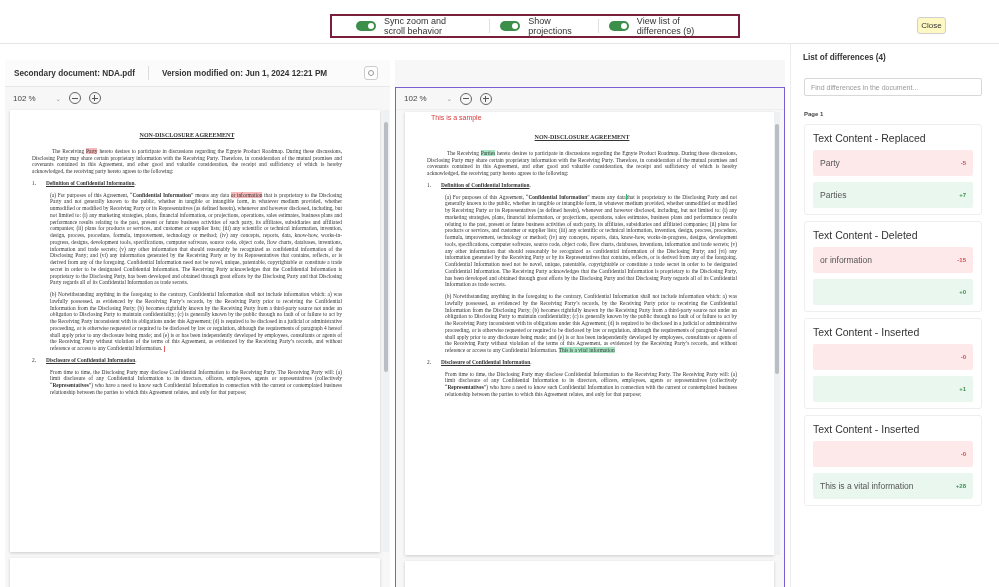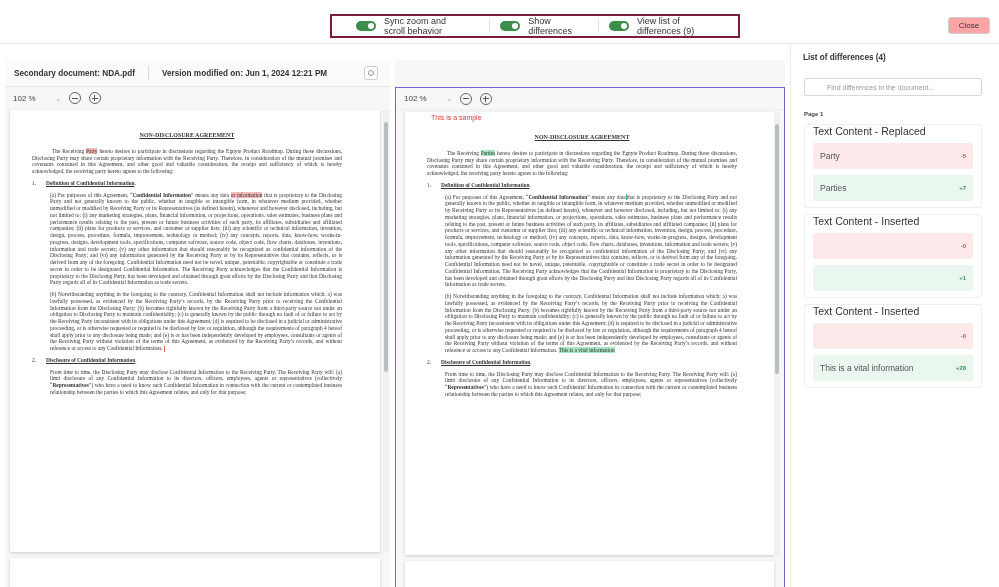--- a/index.html
+++ b/index.html
@@ -8,21 +8,21 @@
 
   
   .topbar { position: absolute; left: 0; top: 0; width: 999px; height: 44px; background: #fff; border-bottom: 1px solid #e6e6e6; }
   .app-title { position: absolute; left: 16px; top: 15px; font-size: 14.5px; color: #333; display: flex; align-items: center; gap: 5px; cursor: pointer; }
   .app-title .chev { font-size: 10px; color: #555; margin-left: 3px; transform: translateY(-1px); }
   .toggle-group { position: absolute; left: 330px; top: 14px; width: 410px; height: 24px; border: 2px solid #7a1f3a; display: flex; align-items: center; padding-left: 24px; }
   .toggle-item { display: flex; align-items: center; gap: 8px; font-size: 9px; color: #333; padding-right: 26px; margin-right: 10px; border-right: 1px solid #e0e0e0; height: 14px; cursor: pointer; }
   .toggle-item:last-child { border-right: none; }
   .switch { width: 20px; height: 10px; border-radius: 6px; background: #3c8f4a; position: relative; flex: none; }
   .switch::after { content: ""; position: absolute; right: 2px; top: 2px; width: 6px; height: 6px; border-radius: 50%; background: #fff; }
-  .close-btn { position: absolute; left: 948px; top: 17px; width: 42px; height: 17px; border: 1px solid #cfcfcf; border-radius: 3px; background: #fca5a5; font-size: 8px; color: #333; font-family: "Liberation Sans", sans-serif; display: flex; align-items: center; justify-content: center; cursor: pointer; }
+  .close-btn { position: absolute; left: 917px; top: 17px; width: 29px; height: 17px; border: 1px solid #cfcfcf; border-radius: 3px; background: #fef9c3; font-size: 8px; color: #333; font-family: "Liberation Sans", sans-serif; display: flex; align-items: center; justify-content: center; cursor: pointer; }
 
   
   .pane { position: absolute; top: 60px; height: 543px; background: #f7f7f8; }
   .pane-left { left: 5px; width: 385px; }
   .pane-right { left: 395px; width: 390px; }
   .pane-header { height: 27px; display: flex; align-items: center; padding-left: 9px; font-size: 8.2px; font-weight: bold; color: #333; border-bottom: 1px solid #e8e8e8; background: #fbfbfb; }
   .pane-header .sep { width: 1px; height: 14px; background: #ddd; margin: 0 13px; }
   .pin-btn { position: absolute; right: 12px; top: 6px; width: 14px; height: 14px; border: 1px solid #ccc; border-radius: 3px; background: #fff; display: flex; align-items: center; justify-content: center; cursor: pointer; }
   .pin-btn::after { content: ""; width: 4px; height: 4px; border-radius: 50%; border: 1px solid #999; }
   .zoombar { height: 22px; display: flex; align-items: center; padding-left: 8px; gap: 8px; font-size: 8px; color: #444; }
@@ -60,25 +60,25 @@
   .doc .hl-red { background: #f7b9b9; }
   .doc .hl-green { background: #a8e6c4; }
   .doc .caret-red { display: inline-block; width: 1px; height: 6px; background: #e26060; vertical-align: middle; }
   .doc .caret-green { display: inline-block; width: 1px; height: 6px; background: #3cb371; vertical-align: middle; }
   .pane-left .doc { position: absolute; left: 22px; top: 22px; width: 310px; }
   .pane-right .doc { position: absolute; left: 22px; top: 22px; width: 310px; }
 
   
   .diff-panel { position: absolute; left: 790px; top: 44px; width: 229px; height: 543px; background: #fff; border-left: 1px solid #ececec; }
   .diff-title { position: absolute; left: 12px; top: 9px; font-size: 8.2px; font-weight: bold; color: #333; }
-  .diff-search { position: absolute; left: 13px; top: 34px; width: 178px; height: 18px; border: 1px solid #d8d8d8; border-radius: 2px; font-size: 7px; color: #888; padding-left: 22px; font-family: "Liberation Sans", sans-serif; background: #fff; }
+  .diff-search { position: absolute; left: 13px; top: 34px; width: 178px; height: 18px; border: 1px solid #d8d8d8; border-radius: 2px; font-size: 7px; color: #888; padding-left: 6px; font-family: "Liberation Sans", sans-serif; background: #fff; }
   .diff-search::placeholder { color: #999; }
   .page-label { position: absolute; left: 13px; top: 67px; font-size: 6px; font-weight: bold; color: #444; }
   .diff-list { position: absolute; left: 13px; top: 80px; width: 178px; }
-  .diff-card { border: 1px solid #eeeeee; border-radius: 3px; padding: 0 8px 6px 8px; margin-bottom: 6px; background: #fff; }
+  .diff-card { border: 1px solid #eeeeee; border-radius: 3px; padding: 7px 8px 6px 8px; margin-bottom: 6px; background: #fff; }
   .diff-card-title { font-size: 10.5px; color: #333; margin-bottom: 6px; }
   .diff-row { height: 26px; border-radius: 2px; display: flex; align-items: center; justify-content: space-between; padding: 0 7px; margin-bottom: 6px; font-size: 8.5px; color: #555; cursor: pointer; }
   .diff-row:last-child { margin-bottom: 0; }
   .diff-row.removed { background: #fde9e9; }
   .diff-row.added { background: #eaf7ee; }
   .diff-row .count { font-size: 6px; font-weight: bold; }
   .diff-row.removed .count { color: #d24c4c; }
   .diff-row.added .count { color: #3f8f55; }
 </style>
 </head>
@@ -88,21 +88,21 @@
 
   <div class="topbar">
 
     <div class="toggle-group">
       <div class="toggle-item">
         <span class="switch"></span>
         <span>Sync zoom and scroll behavior</span>
       </div>
       <div class="toggle-item">
         <span class="switch"></span>
-        <span>Show differences</span>
+        <span>Show projections</span>
       </div>
       <div class="toggle-item">
         <span class="switch"></span>
         <span>View list of differences (9)</span>
       </div>
     </div>
 
     <button class="close-btn">Close</button>
   </div>
 
@@ -179,20 +179,31 @@
         <div class="diff-row removed">
           <span>Party</span>
           <span class="count">-5</span>
         </div>
         <div class="diff-row added">
           <span>Parties</span>
           <span class="count">+7</span>
         </div>
       </div>
 
+      <div class="diff-card">
+        <div class="diff-card-title">Text Content - Deleted</div>
+        <div class="diff-row removed">
+          <span>or information</span>
+          <span class="count">-15</span>
+        </div>
+        <div class="diff-row added">
+          <span></span>
+          <span class="count">+0</span>
+        </div>
+      </div>
 
       <div class="diff-card">
         <div class="diff-card-title">Text Content - Inserted</div>
         <div class="diff-row removed">
           <span></span>
           <span class="count">-0</span>
         </div>
         <div class="diff-row added">
           <span></span>
           <span class="count">+1</span>

